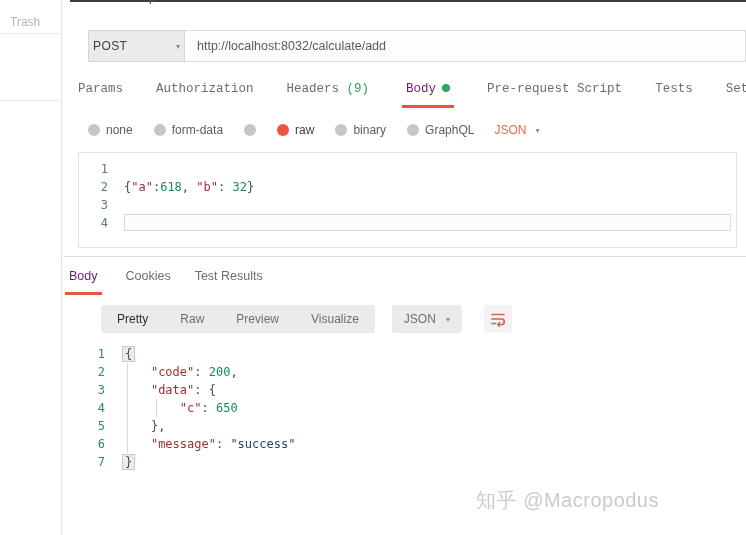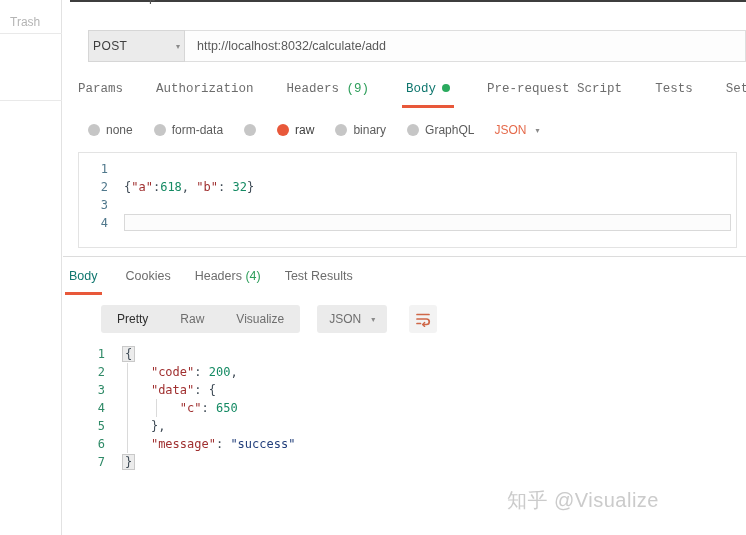--- a/index.html
+++ b/index.html
@@ -24,21 +24,21 @@
     display:flex; align-items:center; justify-content:space-between; padding:0 4px; cursor:pointer; }
   #method .m { font-size:12px; color:#3e3e3e; letter-spacing:.4px; }
   .caret { font-size:8px; color:#8a8a8a; }
   #urlfield { flex:1; height:32px; background:#fdfdfd; border:1px solid #dedede; border-left:none;
     font-size:12.5px; color:#5a5a5a; padding:12px 12px; outline:none; font-family:"Liberation Sans", sans-serif; }
 
   
   #reqtabs { left:78px; top:82px; height:26px; display:flex; gap:33px; align-items:flex-start;font-family:Liberation Mono, monospace; }
   .tab { font-size:12.5px; color:#6d6d6d; padding-bottom:9px; cursor:pointer; white-space:nowrap; }
   .tab .tab-count { color:var(--green); }
-  .tab.active { color:#0f766e; border-bottom:3px solid var(--accent); padding-left:4px; padding-right:4px; }
+  .tab.active { color:#701a75; border-bottom:3px solid var(--accent); padding-left:4px; padding-right:4px; }
   .tab-dot { display:inline-block; width:8px; height:8px; border-radius:50%; background:var(--green-dot); margin-left:6px; }
 
   
   #modes { left:88px; top:120px; height:20px; display:flex; gap:14px; align-items:center; }
   .mode { display:flex; align-items:center; gap:6px; cursor:pointer; font-size:12px; color:#5c5c5c; white-space:nowrap; }
   .rdot { width:12px; height:12px; border-radius:50%; background:#c6c6c6; }
   .mode.selected .rdot { background:var(--accent); }
   .mode.selected { color:#3e3e3e; }
   #lang-req { display:flex; align-items:center; gap:9px; margin-left:6px; cursor:pointer; }
   #lang-req .lang { font-size:12px; color:var(--orange-text); }
@@ -170,28 +170,28 @@
         <span class="line-num">4</span>
         <span class="line-content cursor-line"></span>
       </div>
     </div>
 
   <div id="secdiv" class="abs"></div>
 
   <div id="resptabs" class="abs">
       <div class="tab active"><span class="tab-label">Body</span></div>
       <div class="tab"><span class="tab-label">Cookies</span></div>
-      <div class="tab"><span class="tab-label">Headers</span><span class="tab-count"> (4)</span></div>
       <div class="tab"><span class="tab-label">Test Results</span></div>
     </div>
 
   <div id="resptools" class="abs">
     <div id="viewmodes">
         <div class="vmode active">Pretty</div>
         <div class="vmode">Raw</div>
+        <div class="vmode">Preview</div>
         <div class="vmode">Visualize</div>
       </div>
     <div id="lang-resp">
       <span class="lang">JSON</span>
       <span class="caret">▾</span>
     </div>
     <div id="wrapbtn">
       <svg width="16" height="16" viewBox="0 0 16 16" fill="none" stroke="#cf6748" stroke-width="1.7" stroke-linecap="round">
         <path d="M2 3.5h12"></path>
         <path d="M2 8h9.5a2.75 2.75 0 0 1 0 5.5H8"></path>
@@ -227,15 +227,15 @@
         <span class="line-content"><span class="tok-punct">    </span><span class="tok-key">"message"</span><span class="tok-punct">: </span><span class="tok-str">"success"</span></span>
       </div>
       <div class="code-line">
         <span class="line-num">7</span>
         <span class="line-content"><span class="tok-bracket">}</span></span>
       </div>
     </div>
   <div id="guide1" class="guide abs"></div>
   <div id="guide2" class="guide abs"></div>
 
-  <div id="watermark" class="abs">知乎 @Visualize</div>
+  <div id="watermark" class="abs">知乎 @Macropodus</div>
 
 </div>
 
 </body></html>

